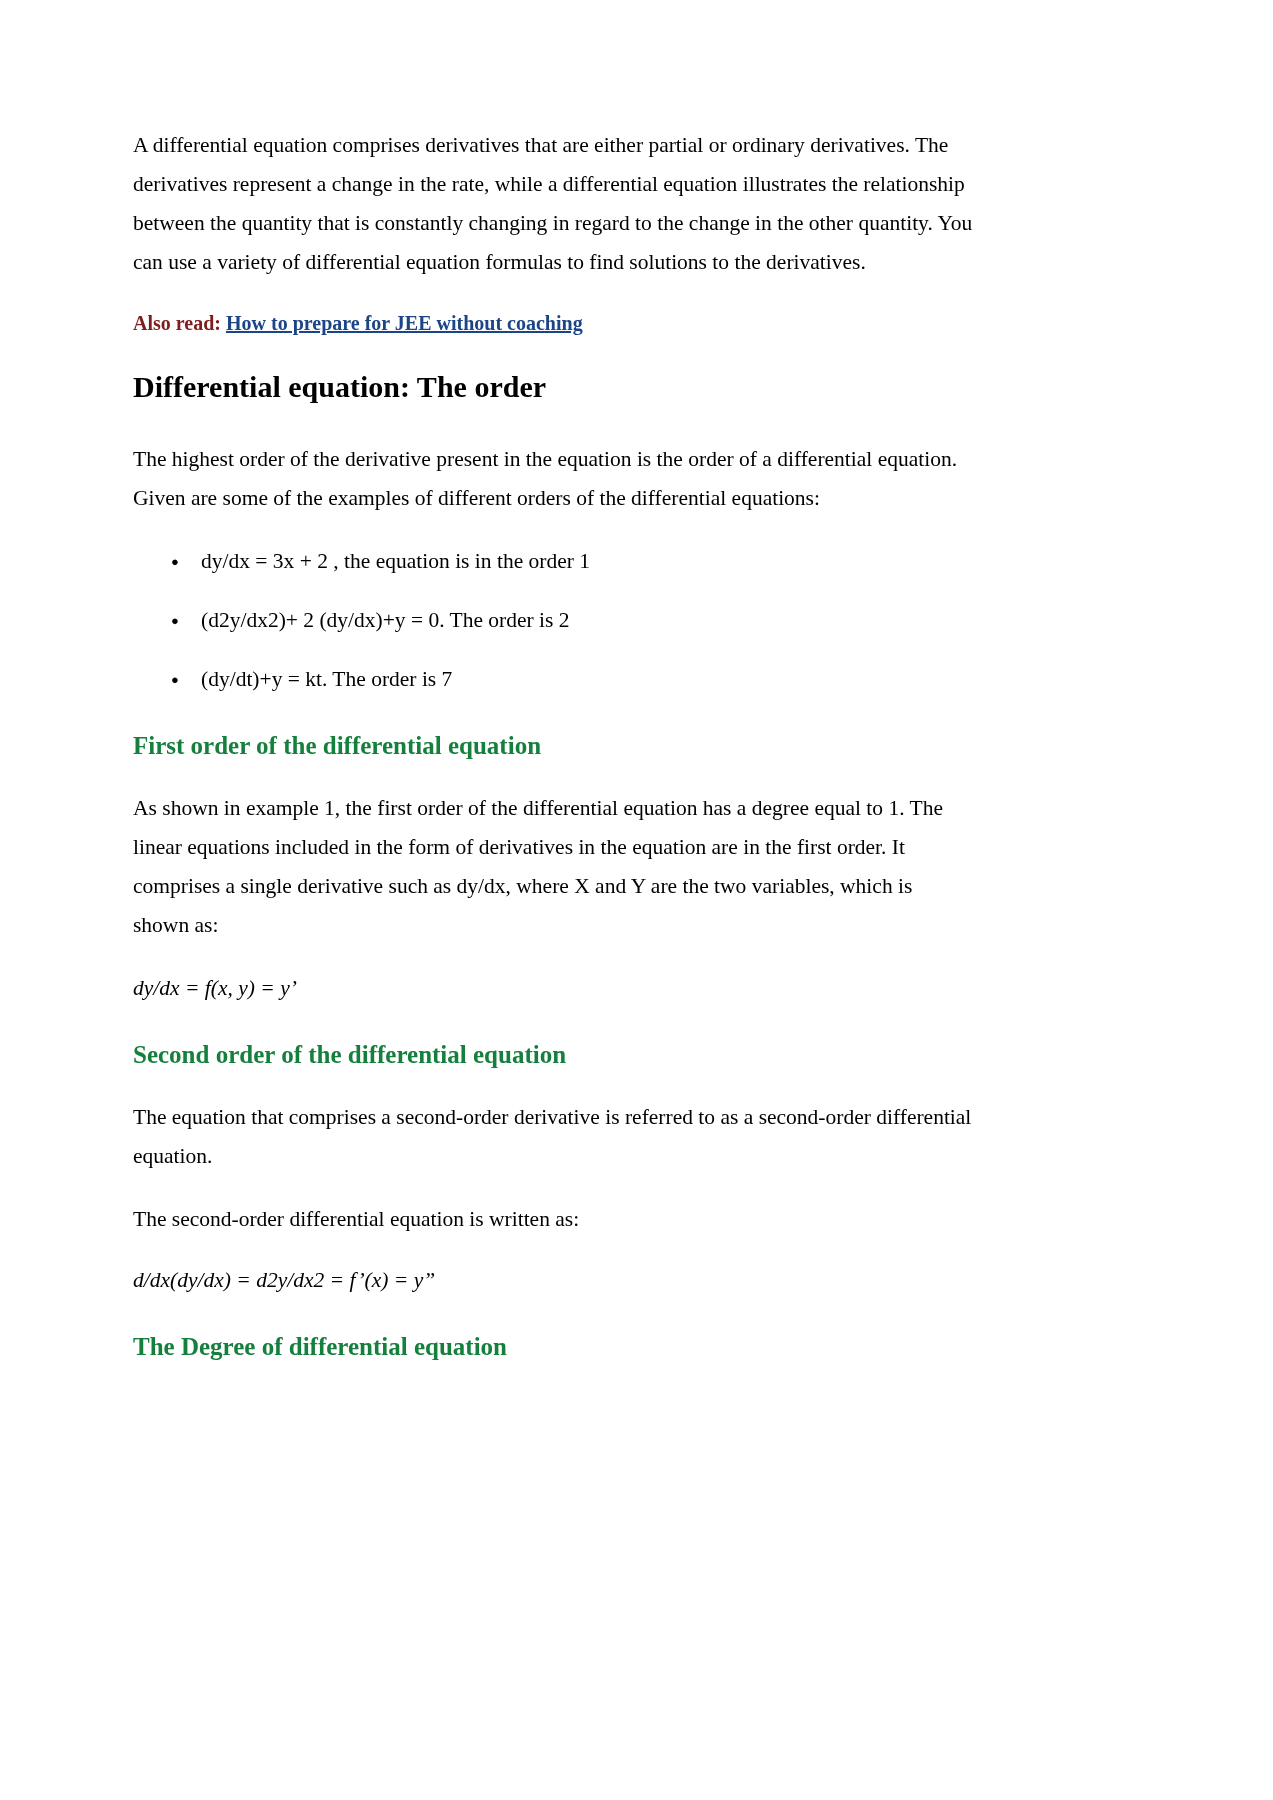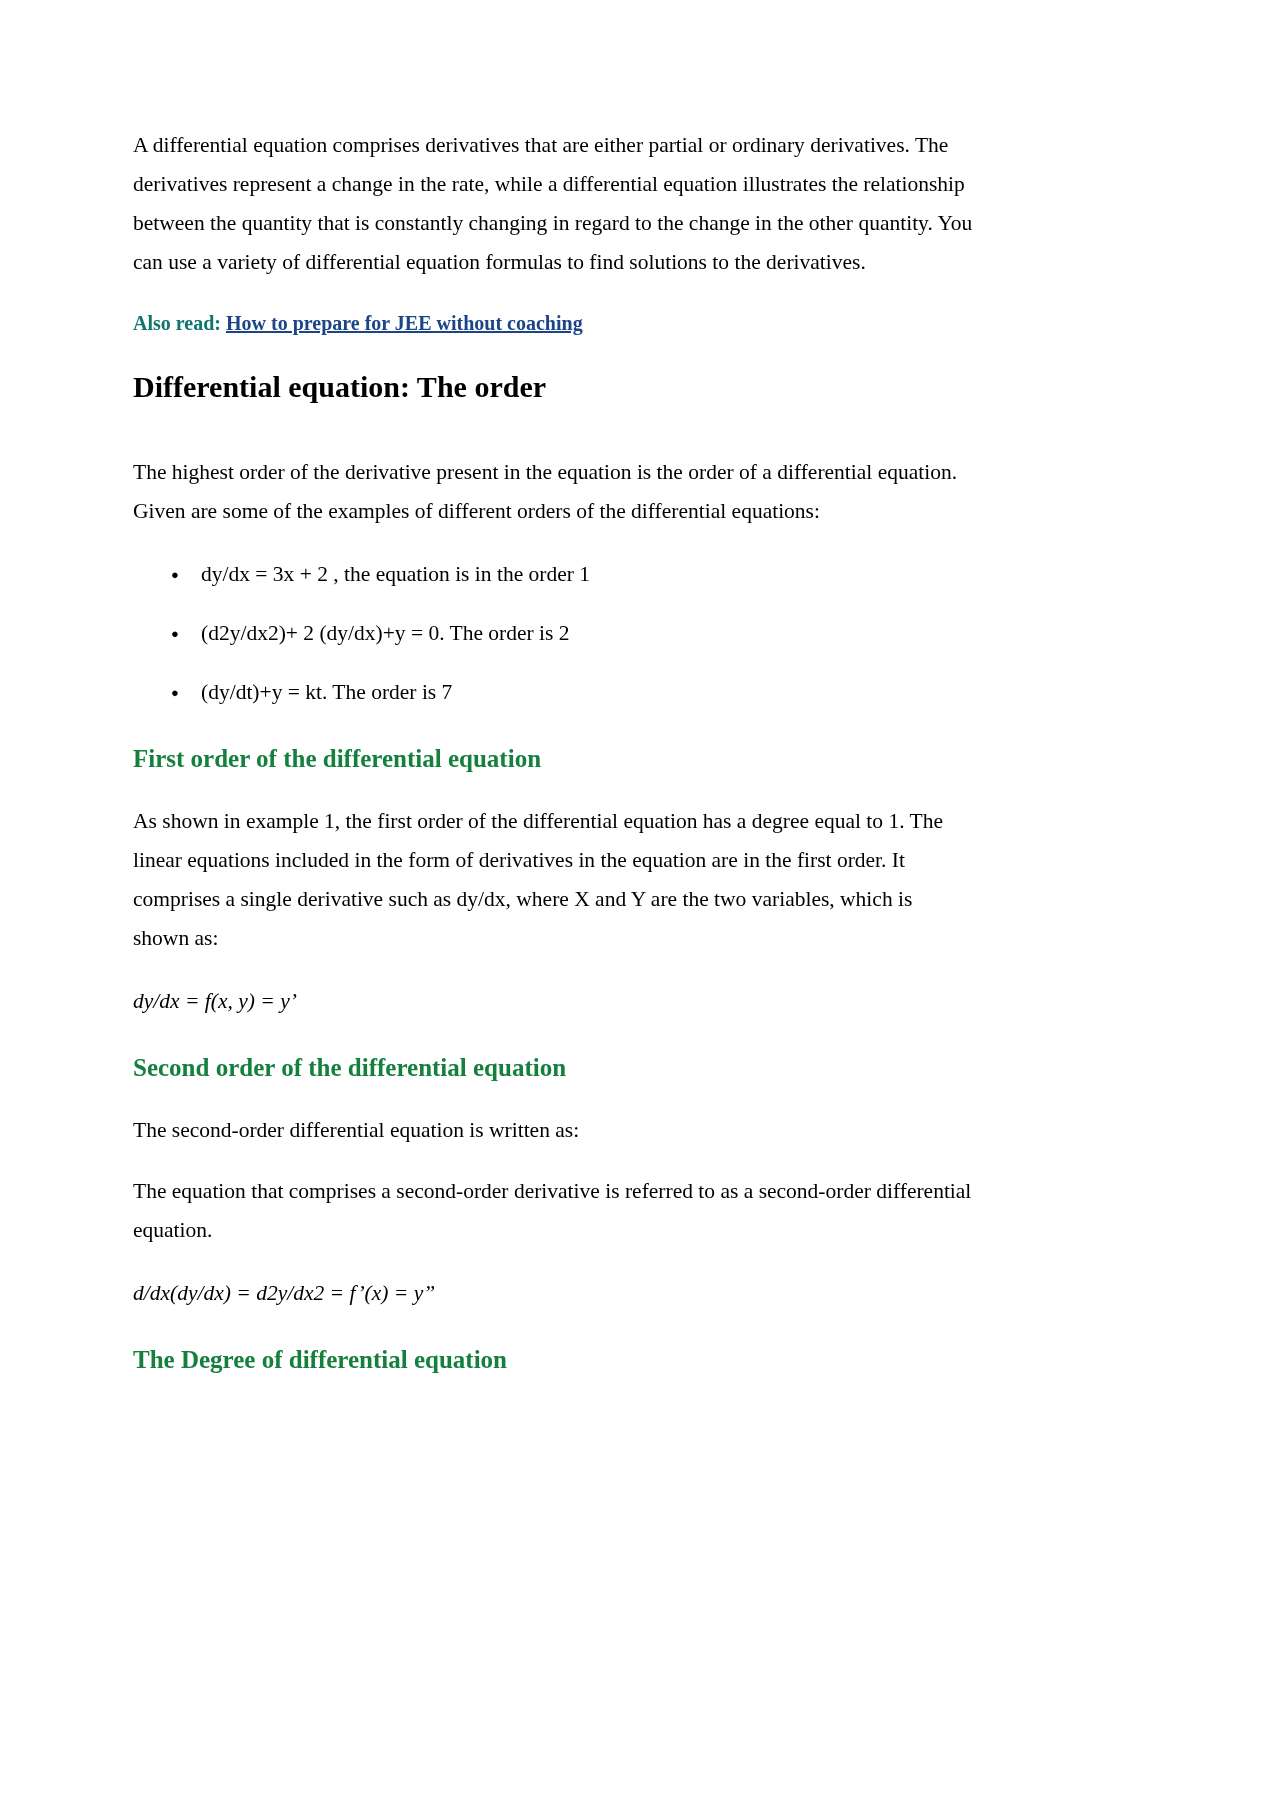--- a/index.html
+++ b/index.html
@@ -33,32 +33,32 @@
     margin-bottom: 22px;
   }
   .also-read {
     font-size: 20px;
     line-height: 34px;
     margin: 0 0 28px 0;
     font-weight: bold;
   }
   .also-read .label {
     font-weight: bold;
-    color: #0f766e;
+    color: #7f1d1d;
   }
   .also-read a {
     color: #1c4587;
     text-decoration: underline;
     font-weight: bold;
   }
   h2.heading {
     font-size: 30px;
     line-height: 38px;
     font-weight: bold;
-    margin: 26px 0 47px 0;
+    margin: 26px 0 34px 0;
     color: #000000;
   }
   h3.subheading {
     font-size: 25px;
     line-height: 34px;
     font-weight: bold;
     margin: 30px 0 26px 0;
     color: #15803d;
   }
   ul.examples {
@@ -112,23 +112,23 @@
     </ul>
 
     <h3 class="subheading">First order of the differential equation</h3>
 
     <p class="body-text">As shown in example 1, the first order of the differential equation has a degree equal to 1. The linear equations included in the form of derivatives in the equation are in the first order. It comprises a single derivative such as dy/dx, where X and Y are the two variables, which is shown as:</p>
 
     <p class="formula">dy/dx = f(x, y) = y’</p>
 
     <h3 class="subheading">Second order of the differential equation</h3>
 
+    <p class="body-text">The equation that comprises a second-order derivative is referred to as a second-order differential equation.</p>
+
     <p class="body-text tight">The second-order differential equation is written as:</p>
-
-    <p class="body-text">The equation that comprises a second-order derivative is referred to as a second-order differential equation.</p>
 
     <p class="formula">d/dx(dy/dx) = d2y/dx2 = f’(x) = y”</p>
 
 
     <h3 class="subheading">The Degree of differential equation</h3>
 
   </div>
 </div>
 
 </body></html>

